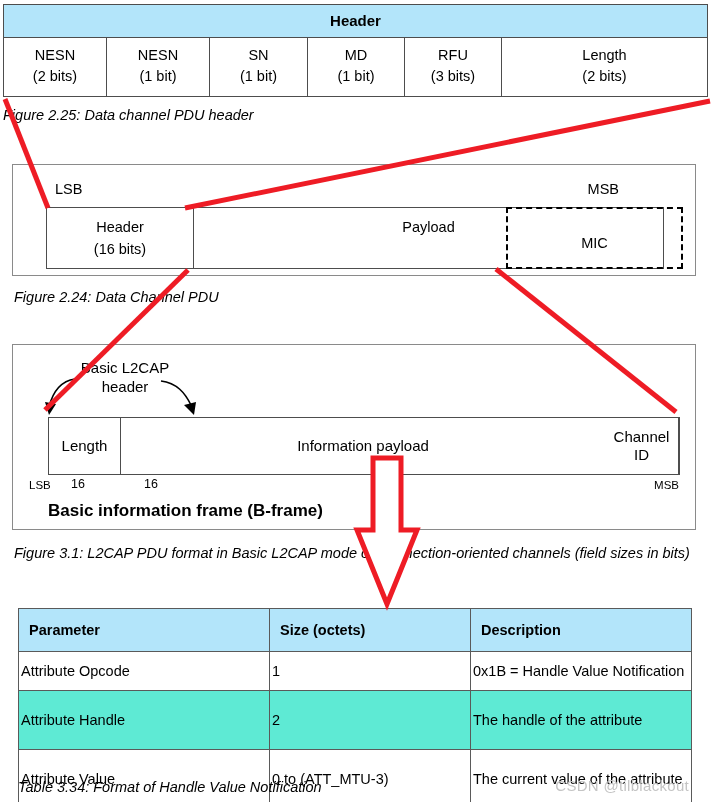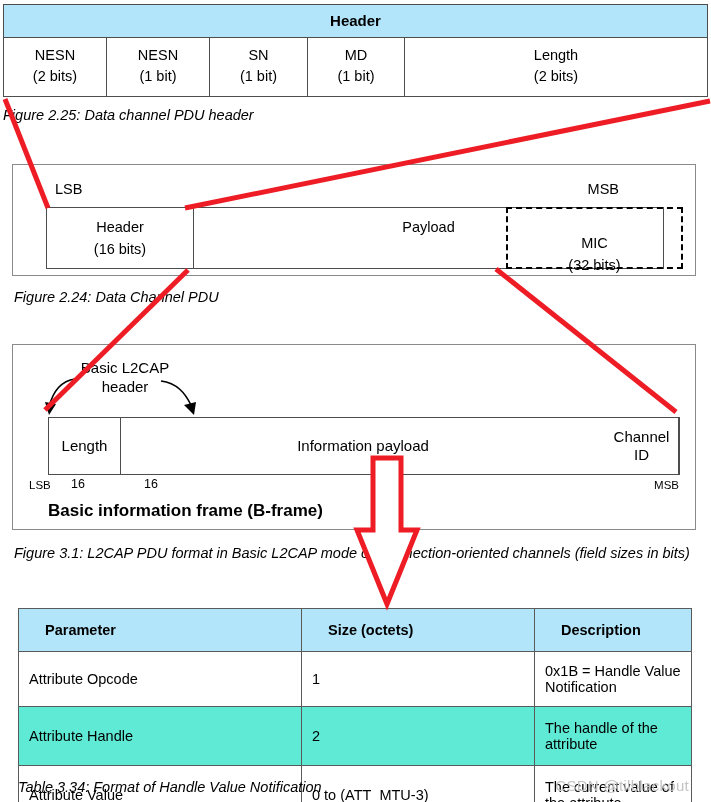--- a/index.html
+++ b/index.html
@@ -212,27 +212,27 @@
     left: 18px;
     top: 608px;
     width: 674px;
     border-collapse: collapse;
     table-layout: fixed;
     font-size: 14.5px;
   }
   #tbl334 th, #tbl334 td {
     border: 1px solid #5a5a5a;
     text-align: left;
-    padding: 11px 10px;
+    padding: 11px 2px;
     vertical-align: middle;
   }
   #tbl334 thead th {
     background: #b3e5fa;
     font-weight: bold;
-    padding: 13px 26px;
+    padding: 13px 10px;
   }
   #tbl334 tbody tr.alt td { background: #b3e5fa; }
   #tbl334 tbody tr td { background: #ffffff; }
   #tbl334 tbody tr.alt td { background: #5eead4; }
   #tbl334 .col-param { width: 230px; }
   #tbl334 .col-size  { width: 180px; }
   #tbl334 tbody tr.tall td { height: 36px; }
   .cap334 {
     position: absolute;
     left: 18px;
@@ -272,20 +272,24 @@
       <div>(1 bit)</div>
     </div>
     <div class="cell c2">
       <div>SN</div>
       <div>(1 bit)</div>
     </div>
     <div class="cell c3">
       <div>MD</div>
       <div>(1 bit)</div>
     </div>
+    <div class="cell c4">
+      <div>RFU</div>
+      <div>(3 bits)</div>
+    </div>
     <div class="cell c5">
       <div>Length</div>
       <div>(2 bits)</div>
     </div>
   </div>
 </div>
 <div class="caption cap225">Figure 2.25:  Data channel PDU header</div>
 
 <div id="fig224">
   <div class="lsb">LSB</div>
@@ -293,21 +297,20 @@
   <div class="boxes">
     <div class="bx bx-header">
       <div>Header</div>
       <div>(16 bits)</div>
     </div>
     <div class="bx bx-payload">
       <div>Payload</div>
     </div>
     <div class="bx-mic">
       <div>MIC</div>
-      <div>(32 bits)</div>
     </div>
   </div>
 </div>
 <div class="caption cap224">Figure 2.24:  Data Channel PDU</div>
 
 <div id="fig31">
   <div class="l2cap-label">
     <div>Basic L2CAP</div>
     <div>header</div>
   </div>

